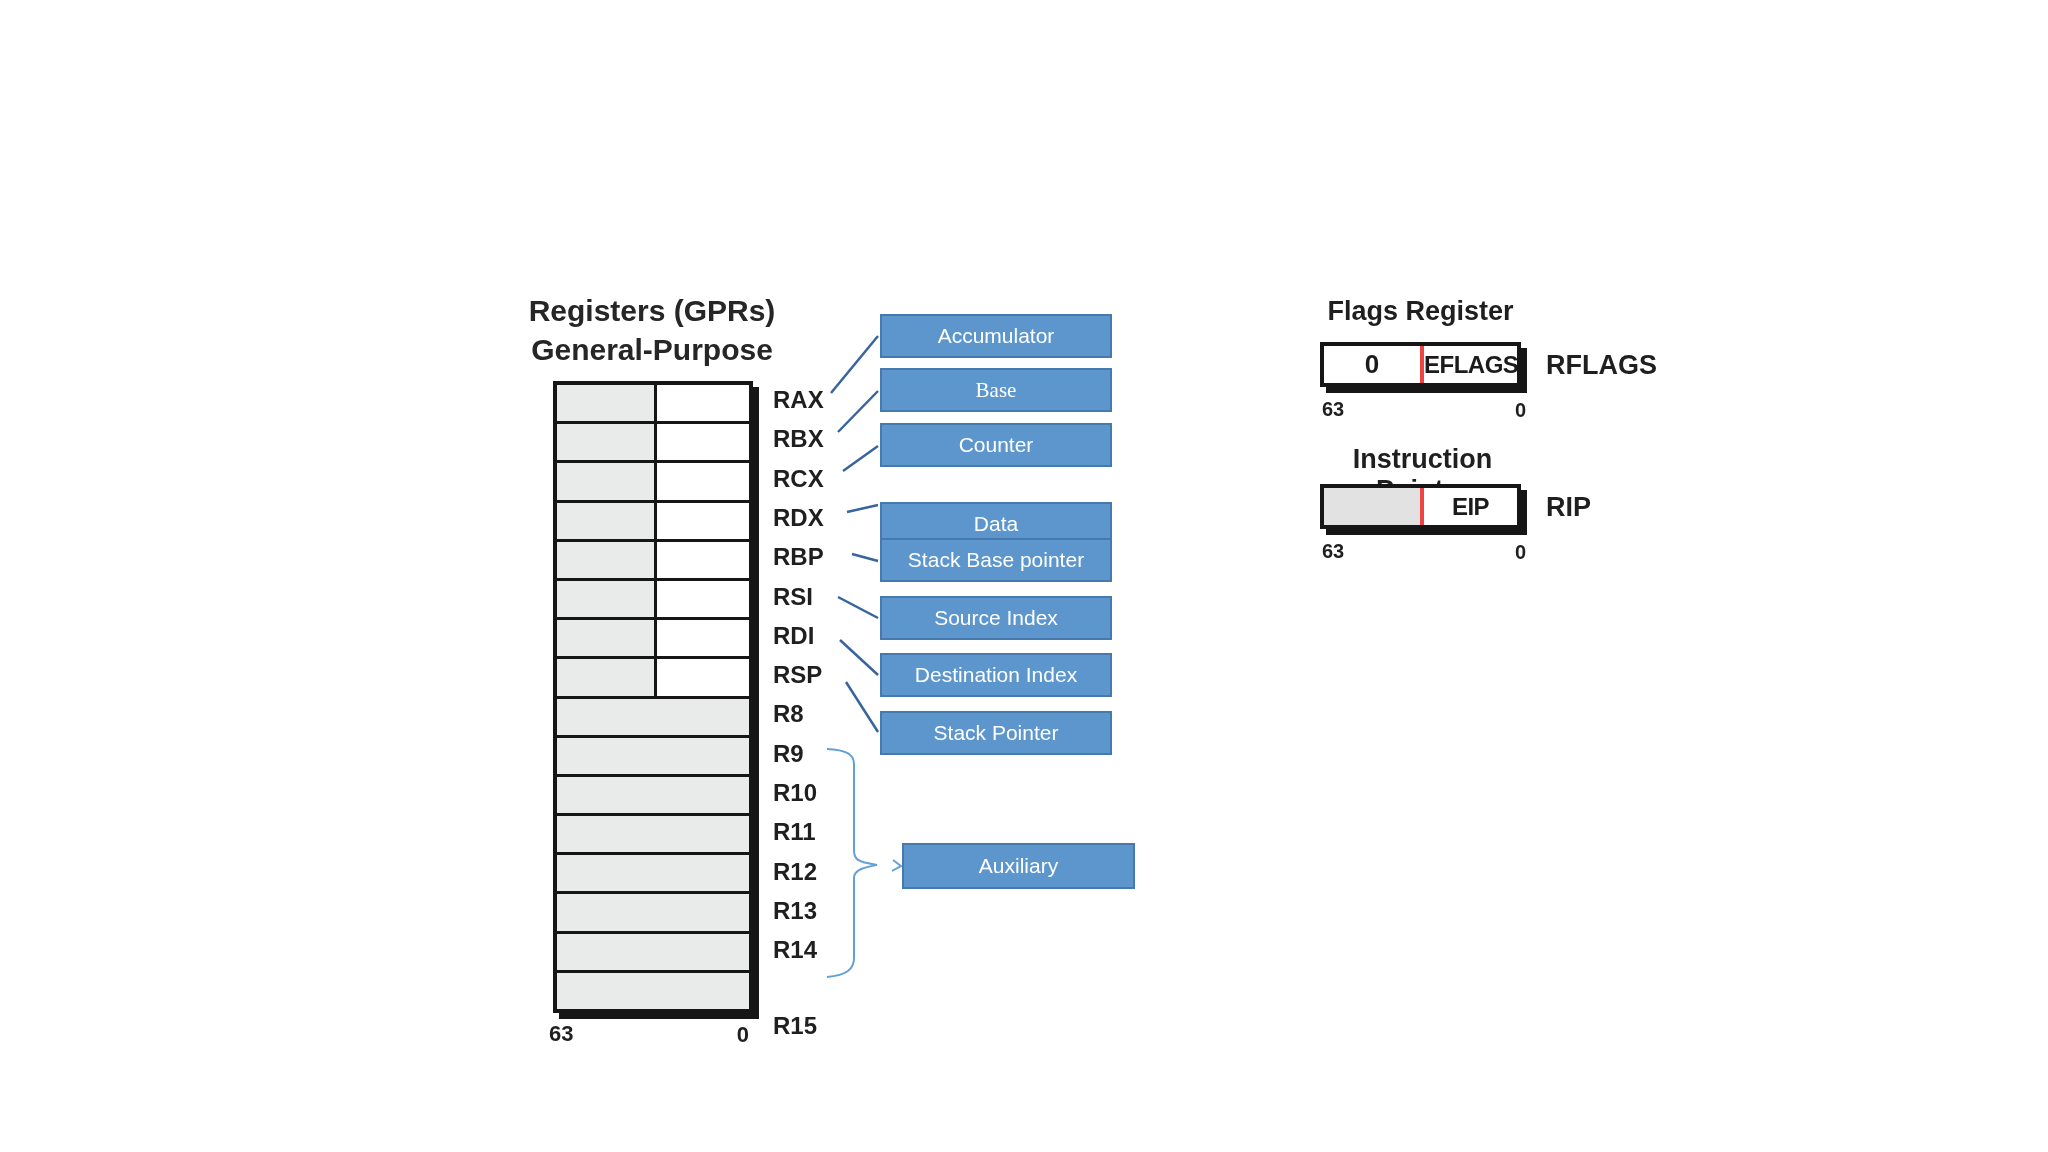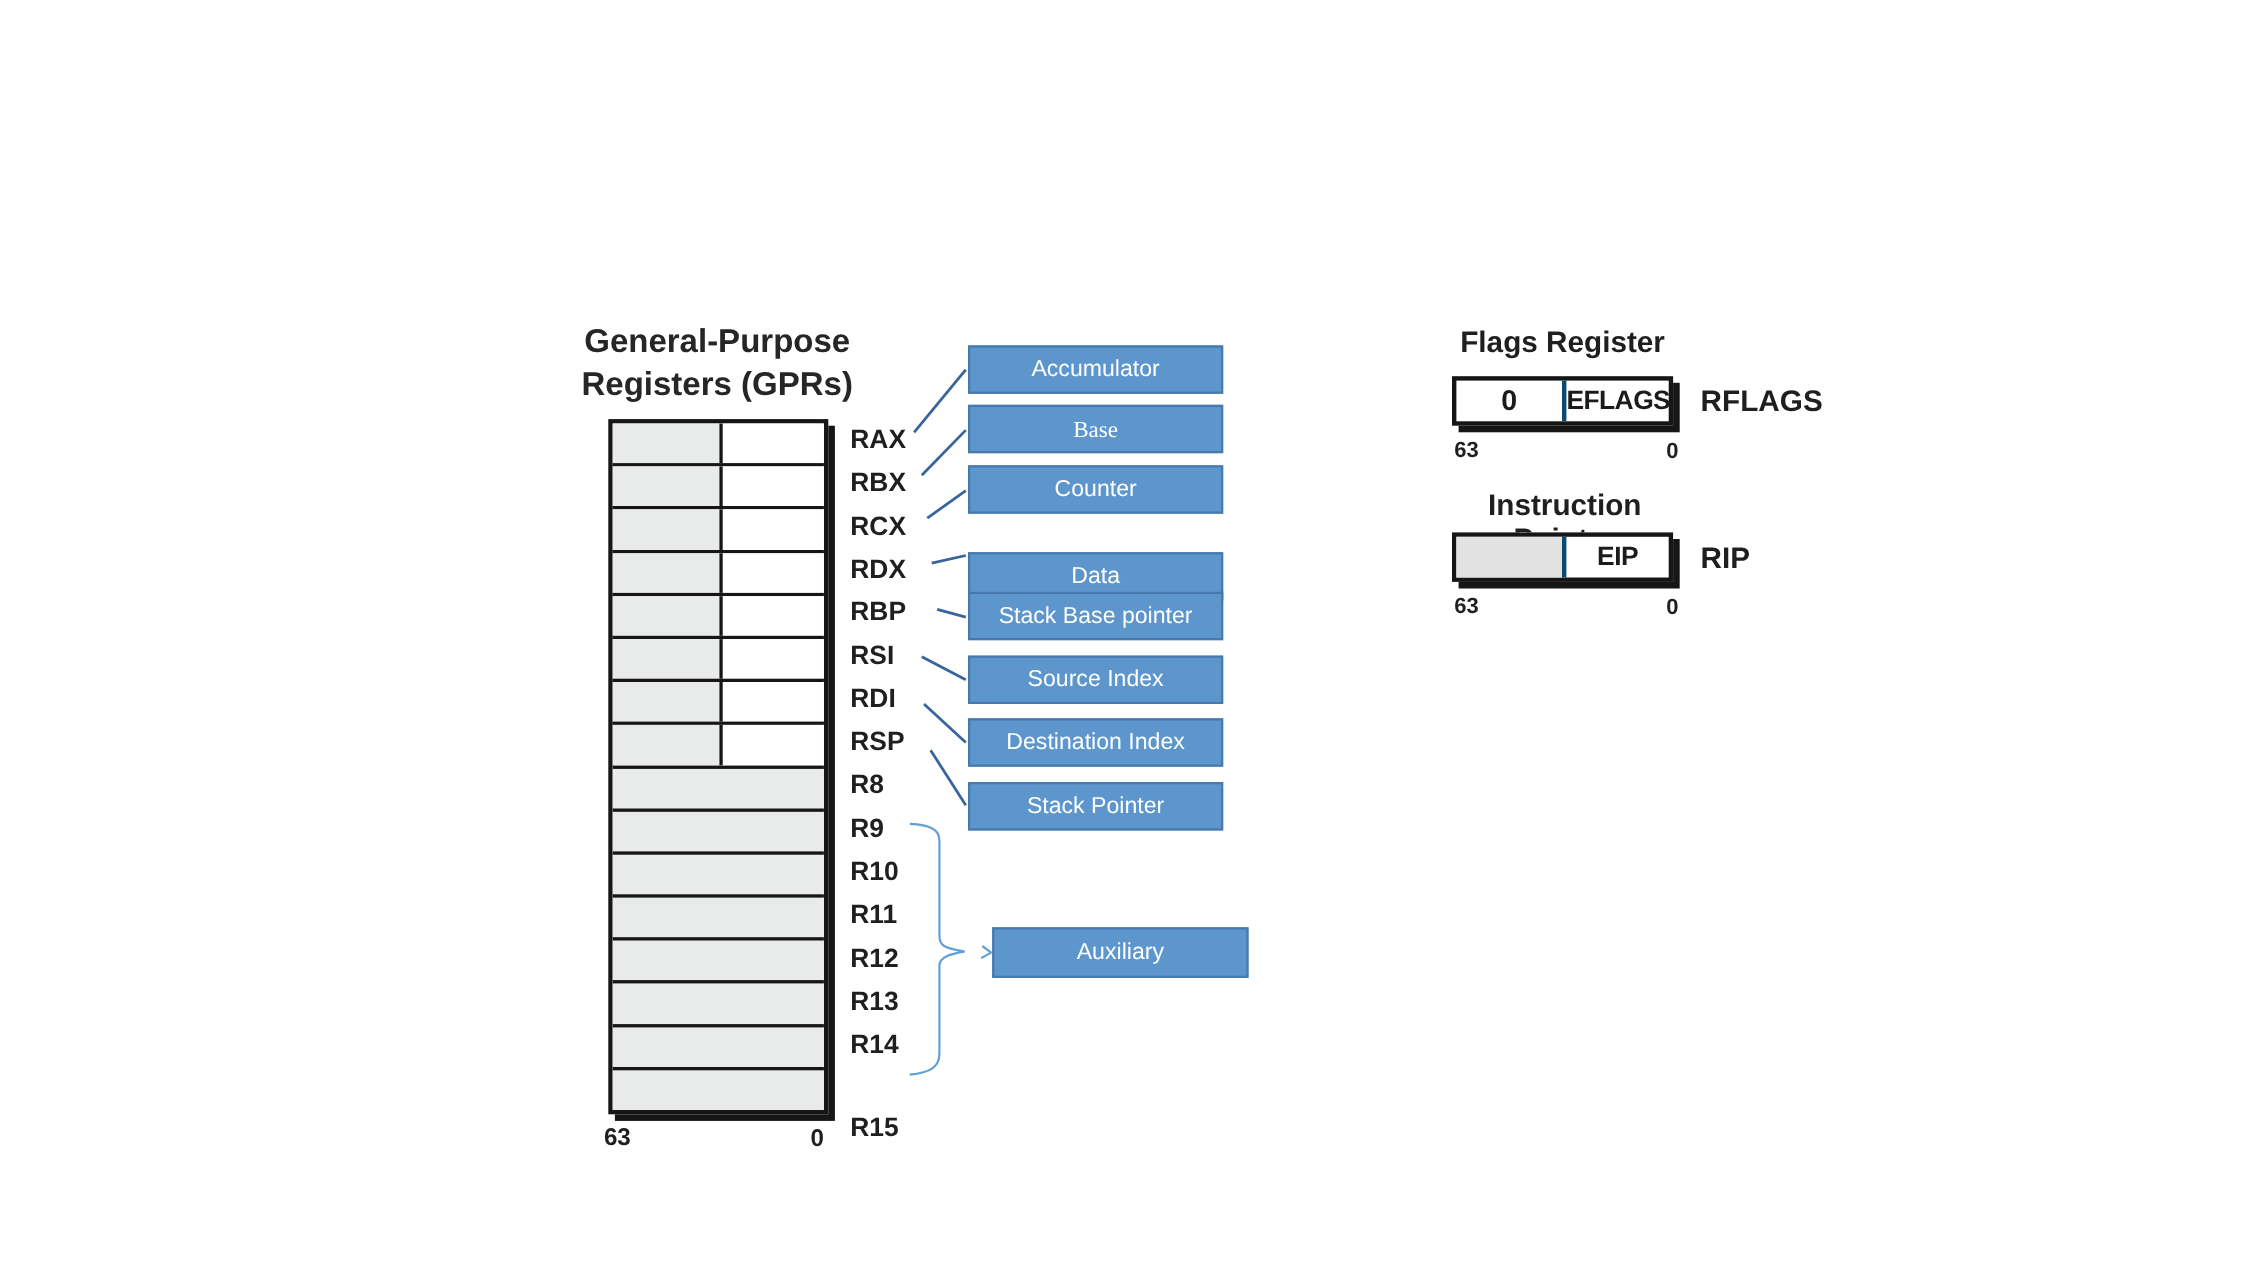--- a/index.html
+++ b/index.html
@@ -33,34 +33,34 @@
   .aux-box{left:902px;top:843px;width:233px;height:46px;box-sizing:border-box;
         background:var(--accent-fill,#5c96cd);border:2px solid var(--accent-border,#4679ad);
         color:#fff;font-size:21px;text-align:center;line-height:42px;}
   
   .mini-heading{font-size:27px;font-weight:bold;color:#1f1f1f;text-align:center;}
   .mini-box{width:201px;height:45px;box-sizing:border-box;border:4px solid #161616;
             box-shadow:6px 6px 0 #161616;display:flex;background:#fff;}
   .mini-box .mcell{box-sizing:border-box;height:100%;display:flex;align-items:center;
                    justify-content:center;font-weight:bold;color:#1b1b1b;}
   .mcell.m-left{flex:0 0 96px;font-size:26px;}
-  .mcell.m-right{flex:1;border-left:4px solid #0c4a6e;font-size:24px;letter-spacing:-0.5px;}
+  .mcell.m-right{flex:1;border-left:4px solid #ef4444;font-size:24px;letter-spacing:-0.5px;}
   .mcell.graycell{background:#e2e2e2;}
   .side-name{font-size:27px;font-weight:bold;color:#1f1f1f;white-space:nowrap;}
   svg.overlay{position:absolute;left:0;top:0;pointer-events:none;}
 </style>
 </head>
 <body>
 
 <div class="slide">
 
 
   <div class="abs gpr-heading">
+    <div>Registers (GPRs)</div>
     <div>General-Purpose</div>
-    <div>Registers (GPRs)</div>
   </div>
 
   <svg class="overlay" width="2048" height="1152" viewBox="0 0 2048 1152">
     <g id="connector-lines">
         <line x1="831" y1="393" x2="878" y2="336" stroke="#38649e" stroke-width="2.5"></line>
         <line x1="838" y1="432" x2="878" y2="391" stroke="#38649e" stroke-width="2.5"></line>
         <line x1="843" y1="471" x2="878" y2="446" stroke="#38649e" stroke-width="2.5"></line>
         <line x1="847" y1="512" x2="878" y2="505" stroke="#38649e" stroke-width="2.5"></line>
         <line x1="852" y1="554" x2="878" y2="561" stroke="#38649e" stroke-width="2.5"></line>
         <line x1="838" y1="597" x2="878" y2="618" stroke="#38649e" stroke-width="2.5"></line>

